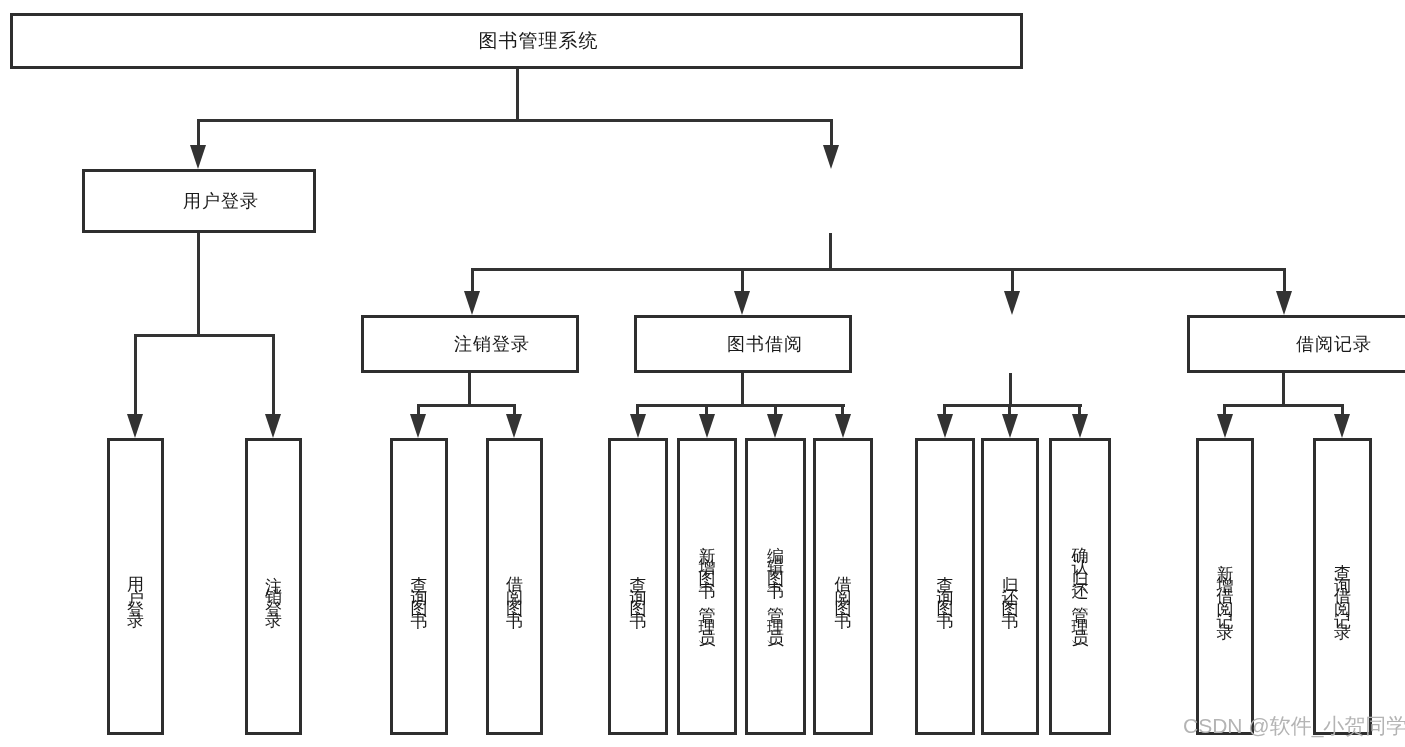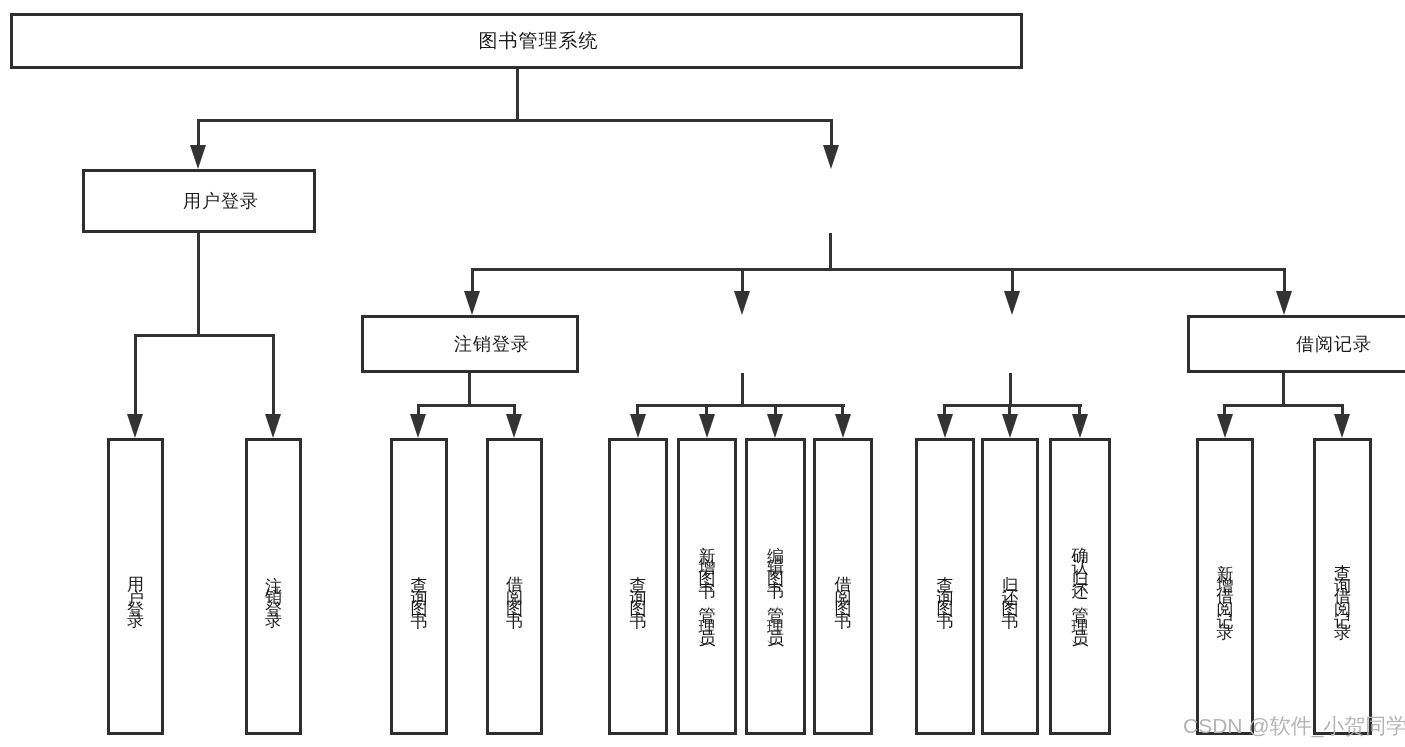--- a/index.html
+++ b/index.html
@@ -101,20 +101,23 @@
   <div class="vl" style="left:741px; top:268px; height:24px;"></div>
   <div class="ah" style="left:734px; top:291px;"></div>
   <div class="vl" style="left:1011px; top:268px; height:24px;"></div>
   <div class="ah" style="left:1004px; top:291px;"></div>
   <div class="vl" style="left:1283px; top:268px; height:24px;"></div>
   <div class="ah" style="left:1276px; top:291px;"></div>
 
   <div class="box" style="left:361px; top:315px; width:218px; height:58px;">
     <span>注销登录</span>
   </div>
+  <div class="box" style="left:634px; top:315px; width:218px; height:58px;">
+    <span>图书借阅</span>
+  </div>
   <div class="box" style="left:1187px; top:315px; width:250px; height:58px;">
     <span>借阅记录</span>
   </div>
 
   <div class="vl" style="left:468px; top:373px; height:33px;"></div>
   <div class="hl" style="left:417px; top:404px; width:99px;"></div>
   <div class="vl" style="left:417px; top:404px; height:12px;"></div>
   <div class="ah" style="left:410px; top:414px;"></div>
   <div class="vl" style="left:513px; top:404px; height:12px;"></div>
   <div class="ah" style="left:506px; top:414px;"></div>

